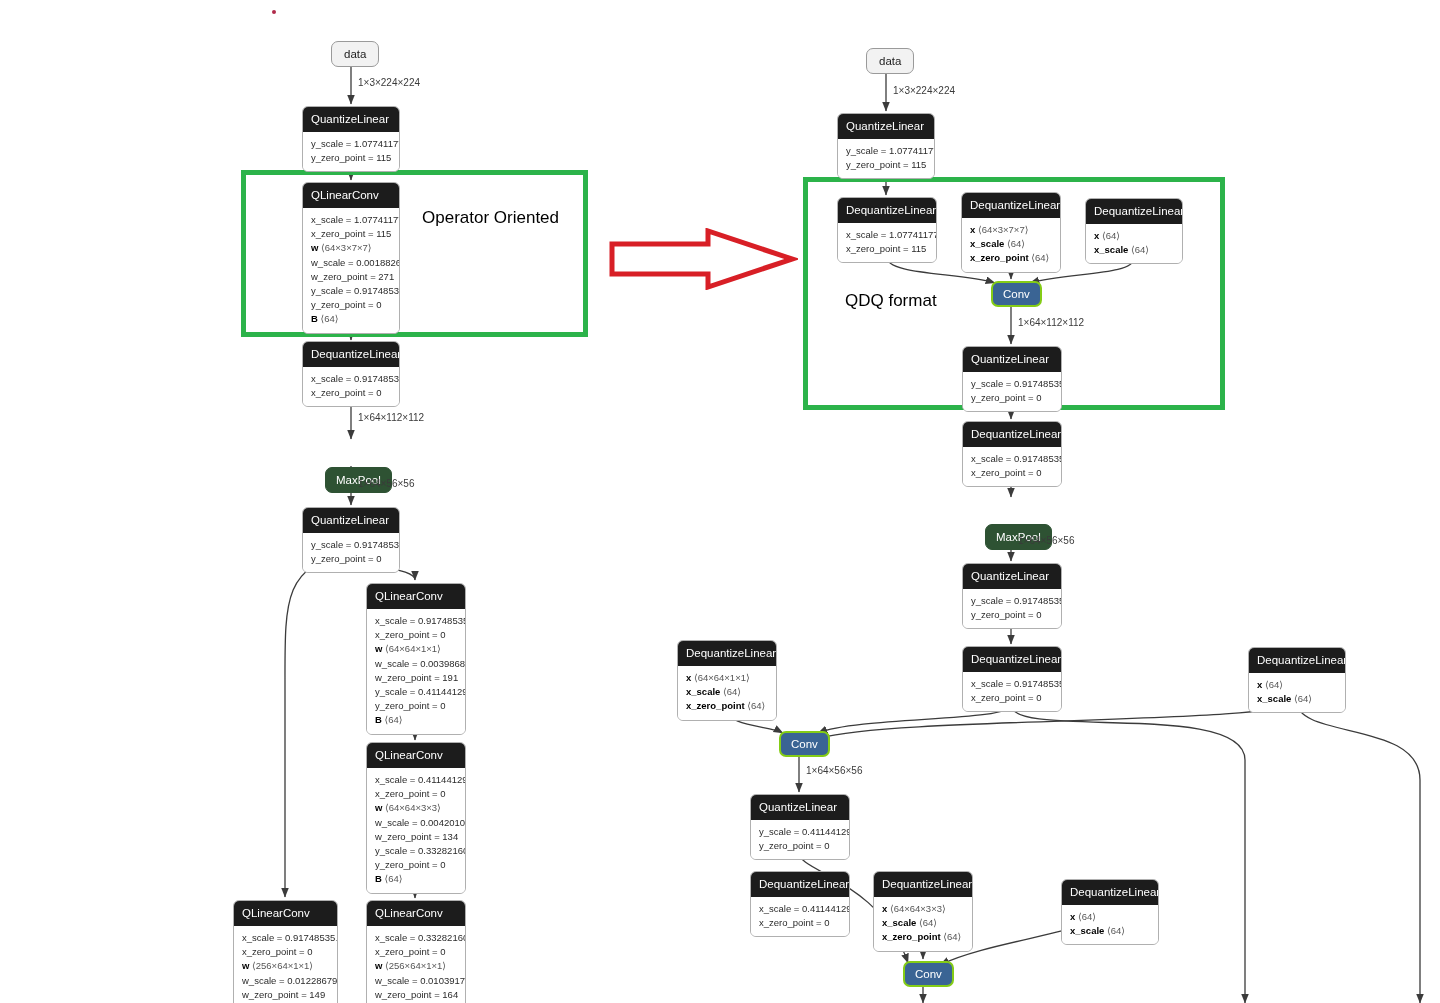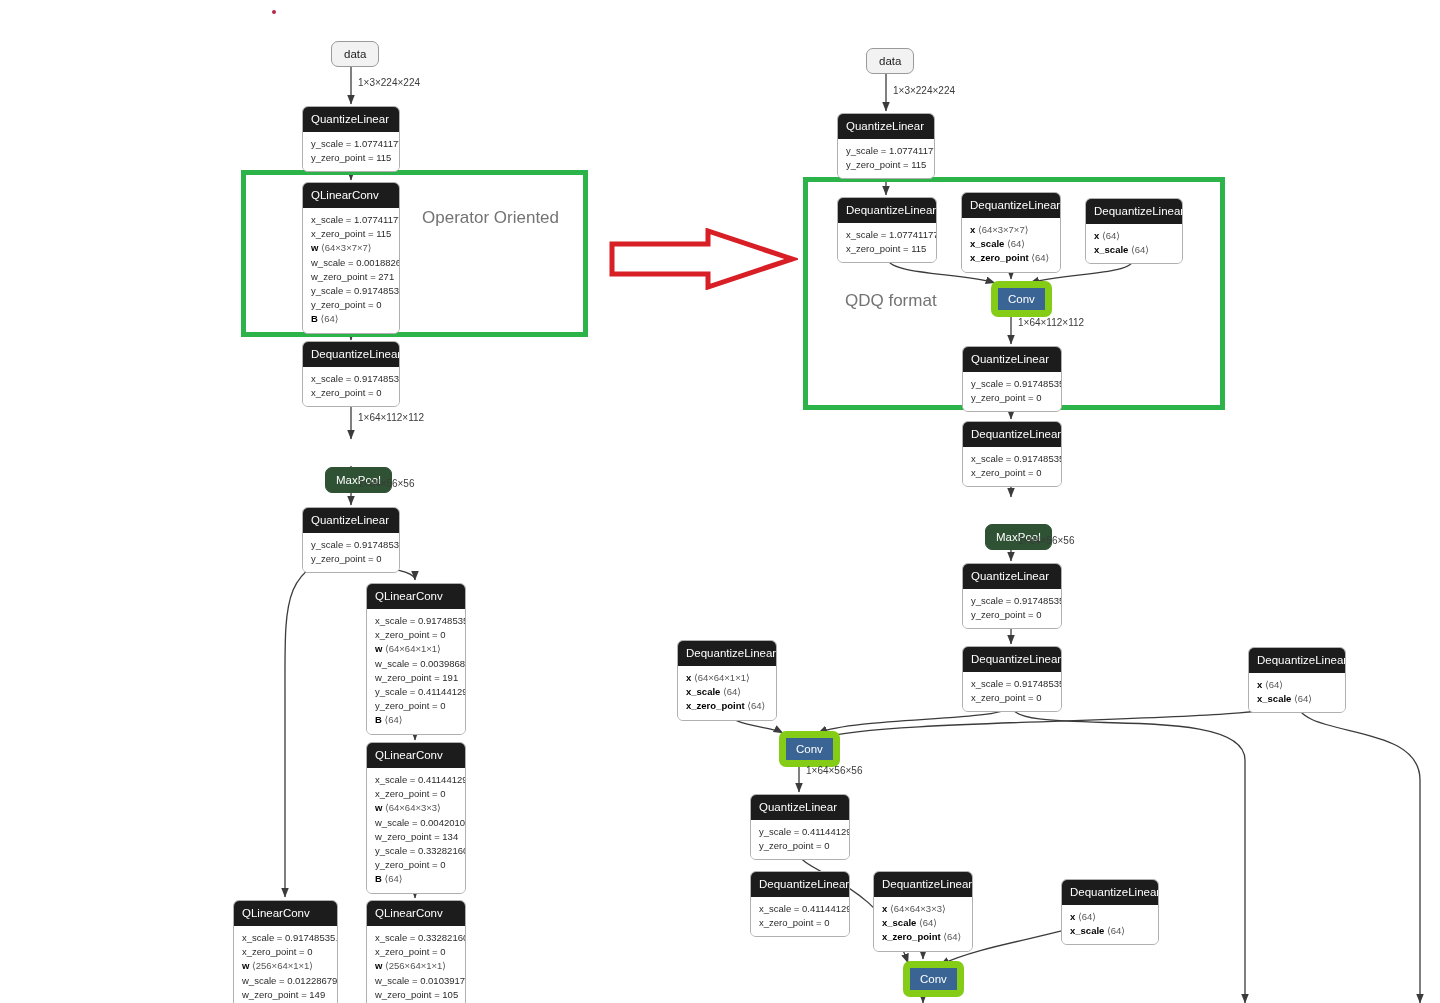--- a/index.html
+++ b/index.html
@@ -63,21 +63,21 @@
   }
   .pill.maxpool{
     background:#2e5233;
     border:1px solid #2e5233;
     color:#ffffff;
     padding:4px 10px;
     margin-top:26px;
   }
   .pill.conv{
     background:#3a6494;
-    border:7px solid #84cc16;
+    border:2px solid #84cc16;
     color:#ffffff;
     padding:3px 10px;
   }
 
   
   .elabel{
     position:absolute;
     font-size:10px;
     line-height:12px;
     color:#3a3a3a;
@@ -87,21 +87,21 @@
   
   .greenbox{
     position:absolute;
     border:5px solid #2cb34a;
     box-sizing:border-box;
     background:transparent;
   }
   .boxlabel{
     position:absolute;
     font-size:17px;
-    color:#737373;
+    color:#000000;
     white-space:nowrap;
   }
 
   
   .redarrow{position:absolute;}
 
   
   .wm{
     position:absolute;
     font-size:34px;
@@ -259,21 +259,21 @@
     </div>
   </div>
 
   <div class="node" style="left:366px;top:900px;width:100px;">
     <div class="hdr">QLinearConv</div>
     <div class="body">
       <div class="attr">x_scale = 0.33282160…</div>
       <div class="attr">x_zero_point = 0</div>
       <div class="attr"><b>w</b> <span class="dim">⟨256×64×1×1⟩</span></div>
       <div class="attr">w_scale = 0.01039173…</div>
-      <div class="attr">w_zero_point = 105</div>
+      <div class="attr">w_zero_point = 164</div>
       <div class="attr">y_scale = 0.64260410…</div>
     </div>
   </div>
 
   <div class="pill data" style="left:866px;top:48px;">data</div>
   <div class="elabel" style="left:893px;top:85px;">1×3×224×224</div>
 
   <div class="node" style="left:837px;top:113px;width:98px;">
     <div class="hdr">QuantizeLinear</div>
     <div class="body">

